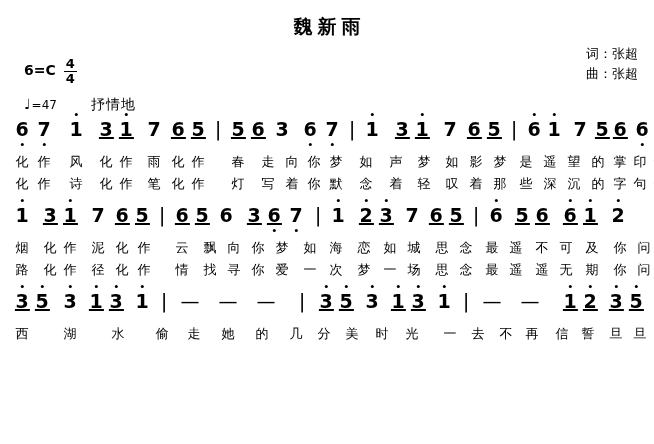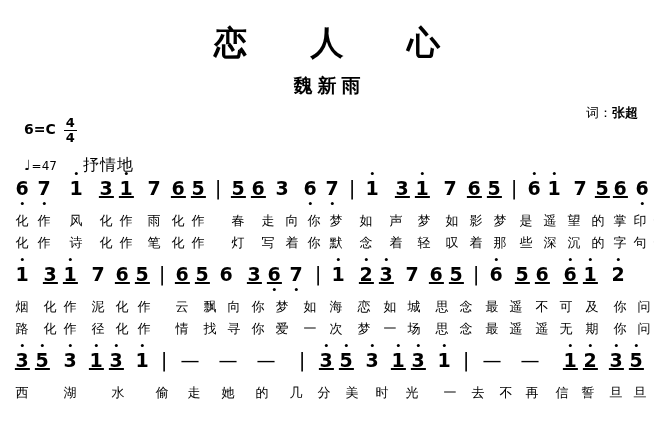--- a/index.html
+++ b/index.html
@@ -77,36 +77,36 @@
     position: absolute;
     left: 24px;
     top: 56px;
     font-family: "DejaVu Sans", sans-serif;
     font-size: 12px;
     display: flex;
     align-items: baseline;
   }
   .tempo .note { font-size: 14px; margin-right: 1px; }
   .tempo .expr {
-    margin-left: 26px;
-    font-size: 16px;
+    margin-left: 34px;
+    font-size: 14px;
     letter-spacing: 1px;
   }
 
   .credits {
     position: absolute;
     right: 16px;
     top: 4px;
     font-family: "DejaVu Sans", sans-serif;
     font-size: 13px;
     line-height: 1.55;
     text-align: left;
   }
   .credits .cl { white-space: nowrap; }
-  .credits .cname { font-weight: bold; margin-top: 32px; }
+  .credits .cname { font-weight: normal; margin-top: 32px; }
 
   
   .system {
     position: relative;
     margin: 0 14px;
     height: 86px;
   }
   .notes {
     position: relative;
     height: 34px;
@@ -180,41 +180,43 @@
     transform: translateX(-50%);
     text-align: center;
     line-height: 20px;
   }
 </style>
 </head>
 <body>
 
 <div class="sheet">
 
-  <div class="title">恋 人 心</div>
   <div class="composer-line">魏新雨</div>
 
   <div class="meta">
     <div class="keysig">
       <span class="kbold">6=C</span>
       <span class="frac">
         <span class="num">4</span>
         <span class="den">4</span>
       </span>
     </div>
 
     <div class="tempo">
       <span class="note">♩</span>
       <span>=47</span>
       <span class="expr">抒情地</span>
     </div>
 
     <div class="credits">
       <div class="cl">
         <span>词：</span><span class="cname">张超</span>
+      </div>
+      <div class="cl">
+        <span>曲：</span><span class="cname">张超</span>
       </div>
     </div>
   </div>
 
   <div class="system" id="sys0">
     <div class="notes">
         <span class="tok lo" style="left: 8px;"><span class="gl">6</span></span>
         <span class="tok lo" style="left: 30px;"><span class="gl">7</span></span>
         <span class="tok hi" style="left: 62px;"><span class="gl">1</span></span>
         <span class="tok u1" style="left: 92px;"><span class="gl">3</span></span>

